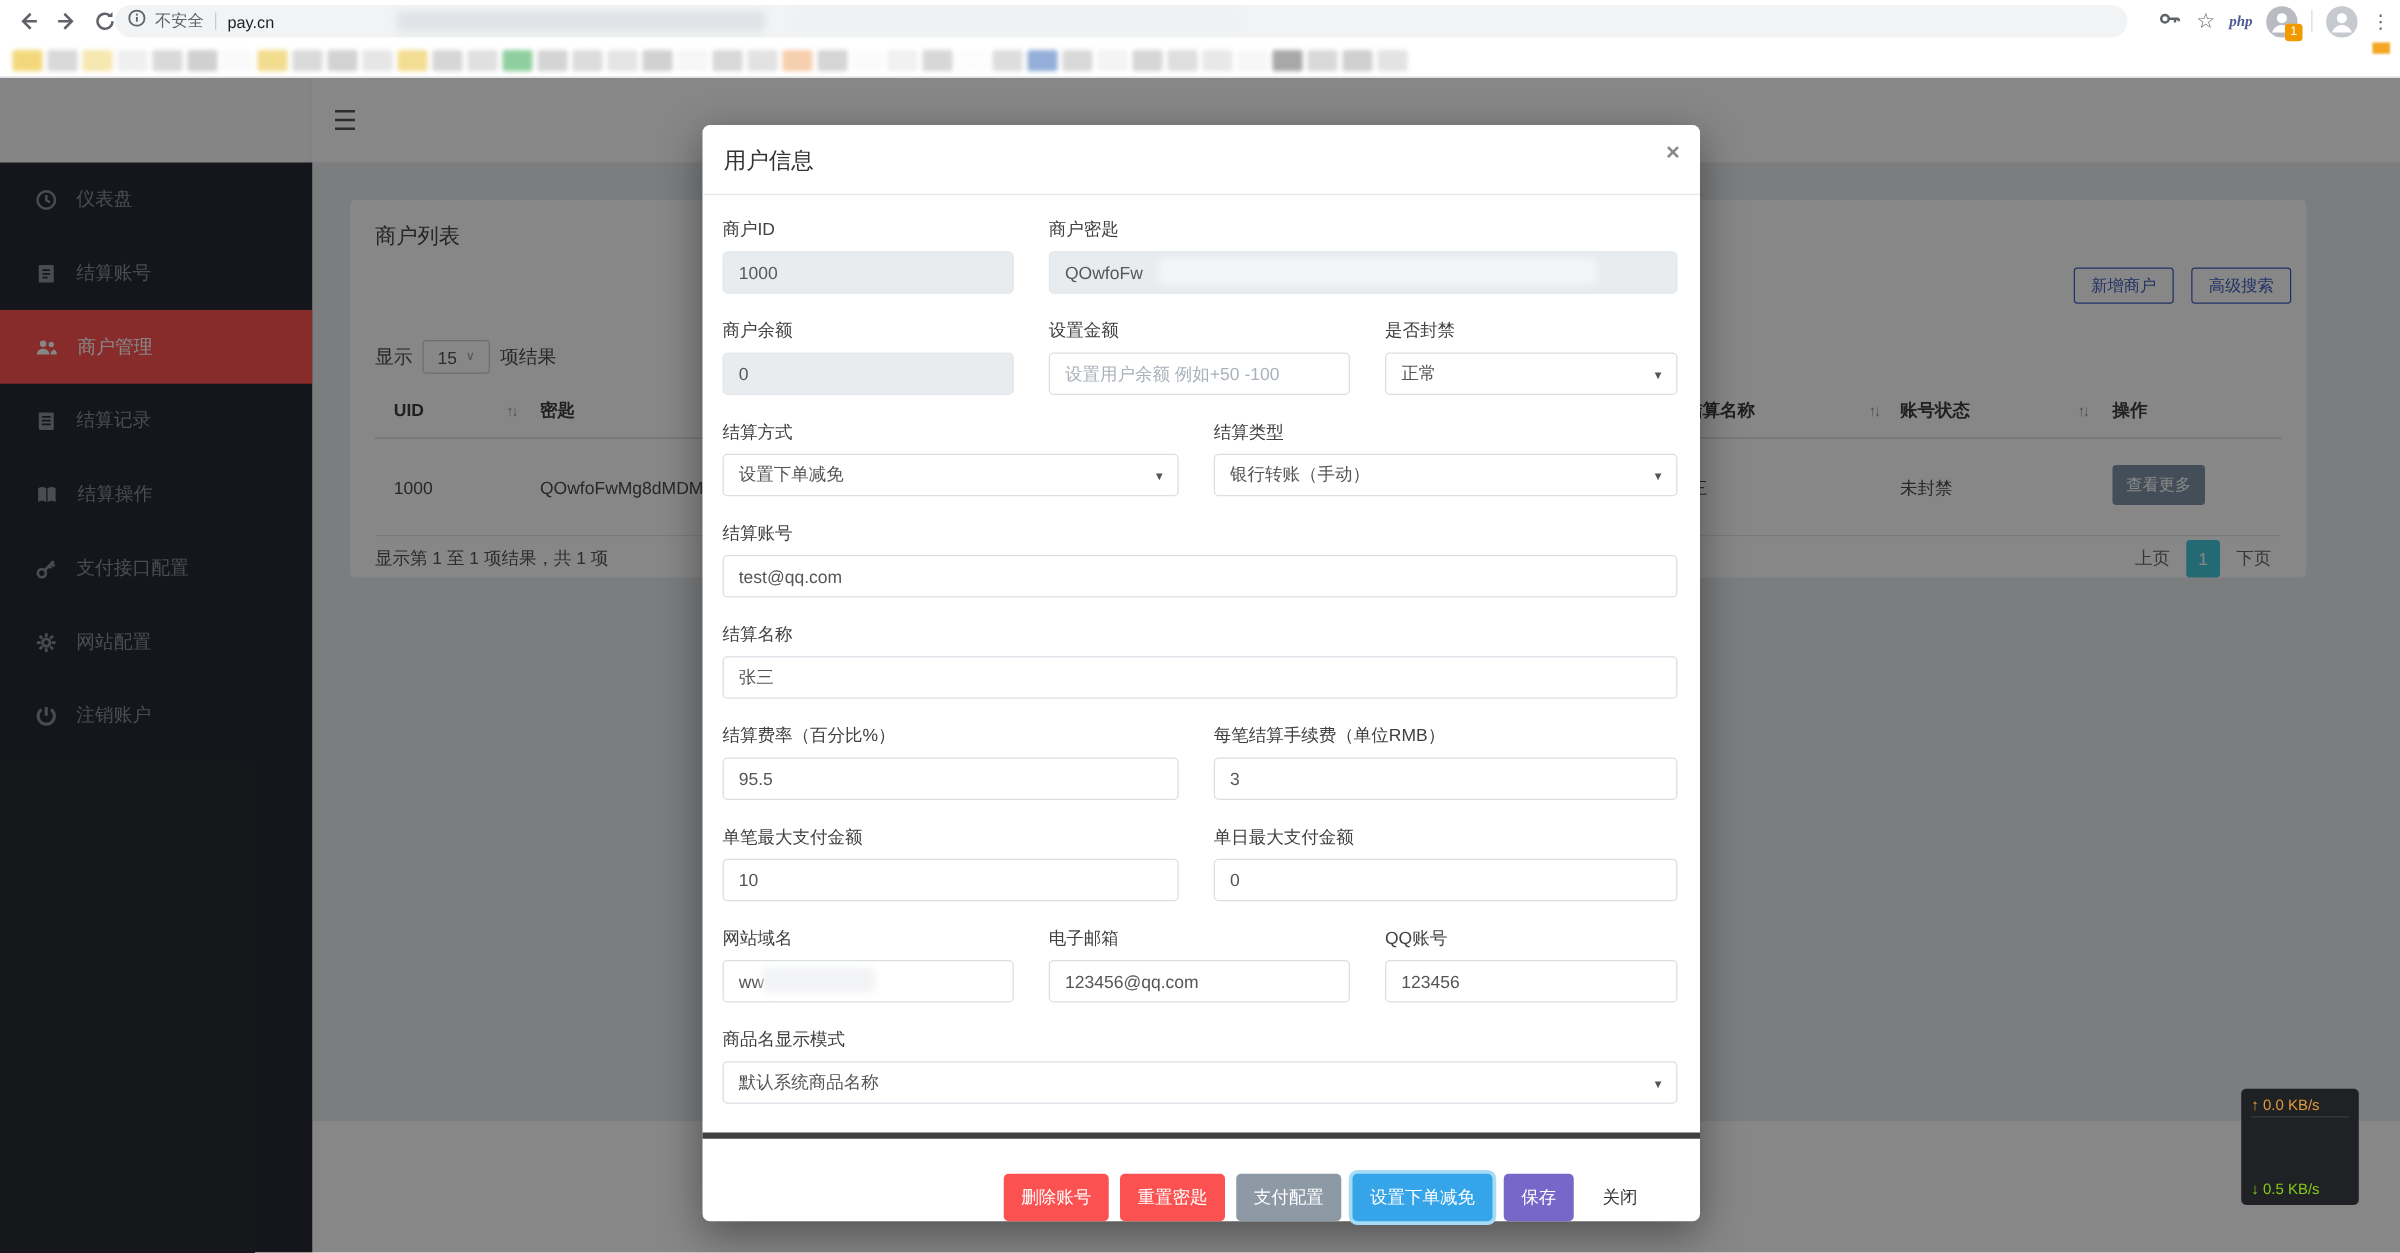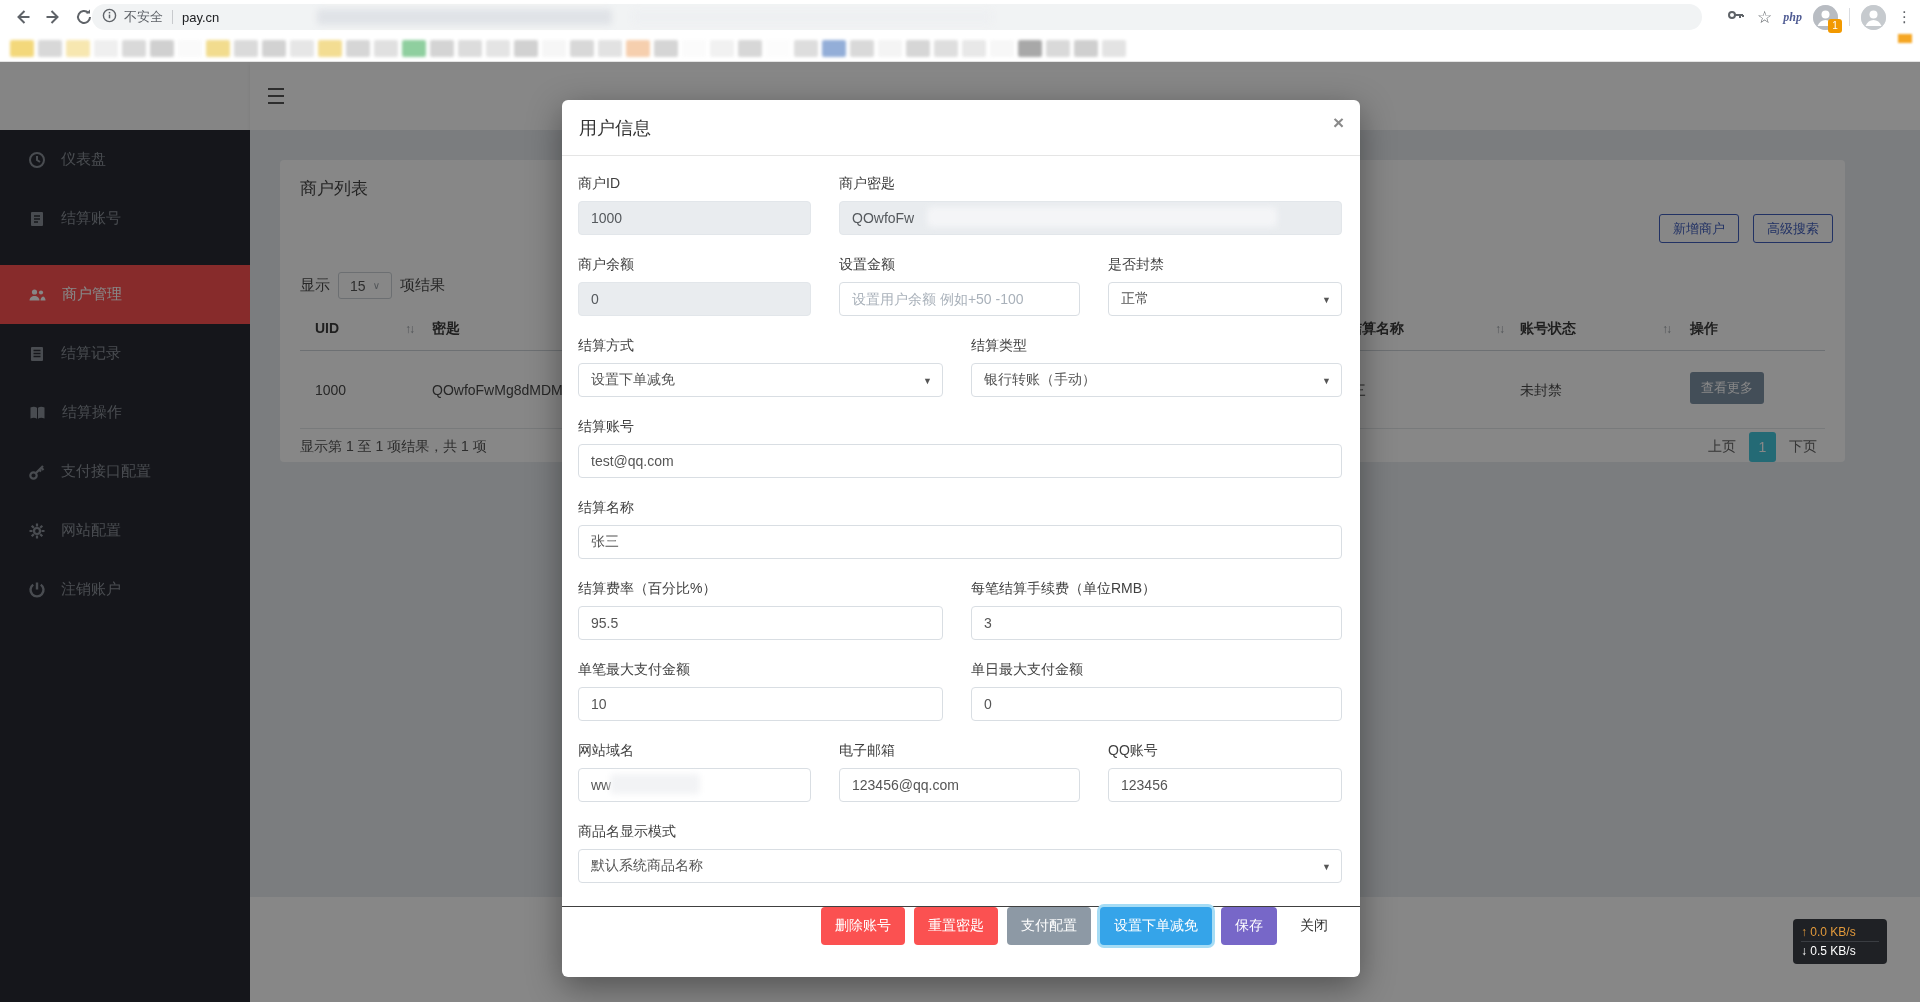--- a/index.html
+++ b/index.html
@@ -32,21 +32,21 @@
   .logo-blur-rect { position:absolute; left:52px; top:85px; width:55px; height:24px; background:#cbcbcb; filter:blur(3px); }
   .logo-blur-sub { position:absolute; left:12px; top:113px; width:118px; height:12px; background:#dedede; filter:blur(3px); }
   .logo-text { position:absolute; left:104px; top:85px; font-size:18px; color:#3a3a3a; }
   .topbar { position:absolute; left:250px; top:62px; width:1670px; height:68px; background:#fff; box-shadow:0 2px 4px rgba(0,0,0,.08); z-index:1; }
   .hamburger { position:absolute; left:18px; top:26px; width:20px; height:16px; display:flex; flex-direction:column; justify-content:space-between; cursor:pointer; }
   .hamburger span { display:block; width:16px; height:2px; background:#555; }
 
   .sidebar { position:absolute; left:0; top:130px; width:250px; height:872px; background:#282b33; z-index:1; }
   .side-item { display:flex; align-items:center; height:59px; padding-left:28px; color:#8b9099; font-size:15px; cursor:pointer; }
   .side-item svg { margin-right:15px; flex:0 0 auto; }
-  .side-item.active { background:#ff5252; color:#fff;margin-top:17px; }
+  .side-item.active { background:#ff5252; color:#fff; }
 
   .content { position:absolute; left:250px; top:130px; width:1670px; height:767px; background:#e9edf0; z-index:1; }
   .page-footer { position:absolute; left:250px; top:897px; width:1670px; height:105px; background:#fff; z-index:1; }
 
   
   .card { position:absolute; left:30px; top:30px; width:1565px; height:302px; background:#fff; border-radius:4px; }
   .card-title { position:absolute; left:20px; top:17px; font-size:17px; color:#464646; }
   .card-topbtns { position:absolute; right:12px; top:54px; display:flex; gap:14px; }
   .btn-outline { height:29px; padding:0 13px; border:1px solid #415fbe; border-radius:3px; color:#415fbe; font-size:13px; background:transparent; display:flex; align-items:center; cursor:pointer; }
   .length-row { position:absolute; left:20px; top:112px; display:flex; align-items:center; font-size:15px; color:#4a4a4a; }
@@ -73,32 +73,32 @@
   .frow { display:flex; justify-content:space-between; margin-bottom:21px; }
   .fgroup { display:flex; flex-direction:column; }
   .flabel { font-size:14px; color:#404040; margin-bottom:8px; }
   .fin { height:34px; border:1px solid #d9dee3; border-radius:4px; padding:0 12px; font-size:14px; color:#555; background:#fff; width:100%; font-family:inherit; }
   .fin::placeholder { color:#a9b1ba; }
   .fin:disabled { background:#e9ecef; border-color:#e2e6ea; color:#55595d; }
   .fwrap { position:relative; }
   .fsel { height:34px; border:1px solid #d9dee3; border-radius:4px; padding:0 24px 0 12px; font-size:14px; color:#555; background:#fff; display:flex; align-items:center; cursor:pointer; position:relative; }
   .fsel .car { position:absolute; right:10px; top:12px; font-size:9px; color:#555; }
   .w233{width:233px;} .w241{width:241px;} .w234{width:234px;} .w365{width:365px;} .w371{width:371px;} .w503{width:503px;} .wfull{width:764px;}
-  .modal-foot { position:absolute; left:0; right:0; bottom:0; height:71px; border-top:1px solid #404040; display:flex; align-items:flex-start; justify-content:flex-end; gap:9px; padding:0 18px; }
+  .modal-foot { position:absolute; left:0; right:0; bottom:0; height:71px; border-top:5px solid #404040; display:flex; align-items:flex-end; justify-content:flex-end; gap:9px; padding:0 36px; }
   .mbtn { height:38px; padding:0 14px; border:none; border-radius:4px; color:#fff; font-size:14px; cursor:pointer; font-family:inherit; }
   .mbtn-red { background:#fb5151; }
   .mbtn-gray { background:#8d99a5; }
   .mbtn-blue { background:#35a4e9; box-shadow:0 0 0 3px #a5dcf5; }
   .mbtn-purple { background:#7767c8; }
   .mbtn-plain { background:transparent; color:#333; }
 
   
   .netspeed { position:absolute; right:33px; bottom:38px; width:94px; background:#1f2125; border-radius:4px; z-index:8; padding:4px 8px; }
   .ns-up { color:#e39a3b; font-size:12px; line-height:18px; border-bottom:1px solid #3a3d42; }
-  .ns-down { color:#ffffff; font-size:12px; line-height:18px; }
+  .ns-down { color:#84cc16; font-size:12px; line-height:18px;margin-top:48px; }
 </style>
 </head>
 <body>
 
 <div class="stage">
 
   <div class="chrome-toolbar">
     <div class="nav-ic" style="left:10px">
       <svg width="18" height="18" viewBox="0 0 18 18">
           <path d="M11.5 3 5.5 9l6 6" fill="none" stroke="#5f6368" stroke-width="2"></path>

